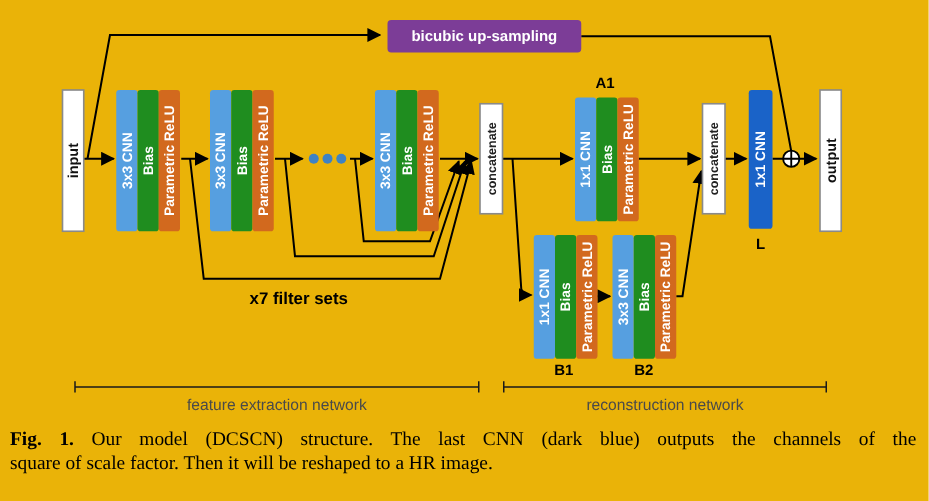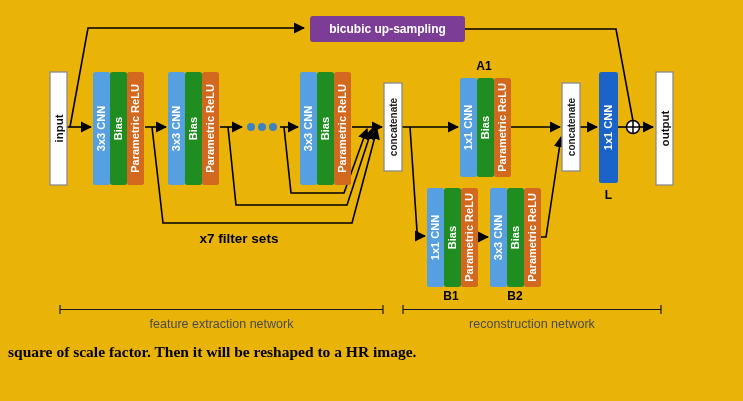--- a/index.html
+++ b/index.html
@@ -13,21 +13,21 @@
   .bar-t{fill:#fff;font:bold 11px "Liberation Sans",sans-serif;}
   .box-t{fill:#111;font:bold 11.5px "Liberation Sans",sans-serif;}
   .cat-t{fill:#222;font:bold 10px "Liberation Sans",sans-serif;}
   .tag-t{fill:#000;font:bold 12px "Liberation Sans",sans-serif;}
   .note-t{fill:#000;font:bold 13.5px "Liberation Sans",sans-serif;}
   .brk-t{fill:#4a4a4a;font:12.5px "Liberation Sans",sans-serif;}
   .bic-t{fill:#fff;font:bold 12px "Liberation Sans",sans-serif;}
   .caption{position:absolute;left:8px;right:10px;top:343px;
            font-family:"Liberation Serif",serif;font-size:15.5px;line-height:18.5px;color:#000;}
   .caption .l1{text-align:justify;text-align-last:justify;}
-  .caption .l2{text-align:left;font-weight:bold;}
+  .caption .l2{text-align:left;}
 </style>
 </head>
 <body>
 
 <div class="page">
 <svg width="743" height="340" viewBox="0 0 743 340">
   <defs>
     <marker id="arr" viewBox="0 0 10 10" refX="9" refY="5" markerWidth="7" markerHeight="7" orient="auto-start-reverse">
       <path d="M0,0 L10,5 L0,10 z" fill="#000"></path>
     </marker>
@@ -154,15 +154,16 @@
 
   <text class="note-t" x="239" y="243" text-anchor="middle">x7 filter sets</text>
 
   <path class="thin" d="M60,305 v9 M60,309.5 H383 M383,305 v9"></path>
   <text class="brk-t" x="221.5" y="328" text-anchor="middle">feature extraction network</text>
   <path class="thin" d="M403,305 v9 M403,309.5 H661 M661,305 v9"></path>
   <text class="brk-t" x="532" y="328" text-anchor="middle">reconstruction network</text>
 </svg>
 
 <div class="caption">
+  <div class="l1"><b>Fig. 1.</b> <span>Our model (DCSCN) structure. The last CNN (dark blue) outputs the channels of the</span></div>
   <div class="l2">square of scale factor. Then it will be reshaped to a HR image.</div>
 </div>
 </div>
 
 </body></html>

